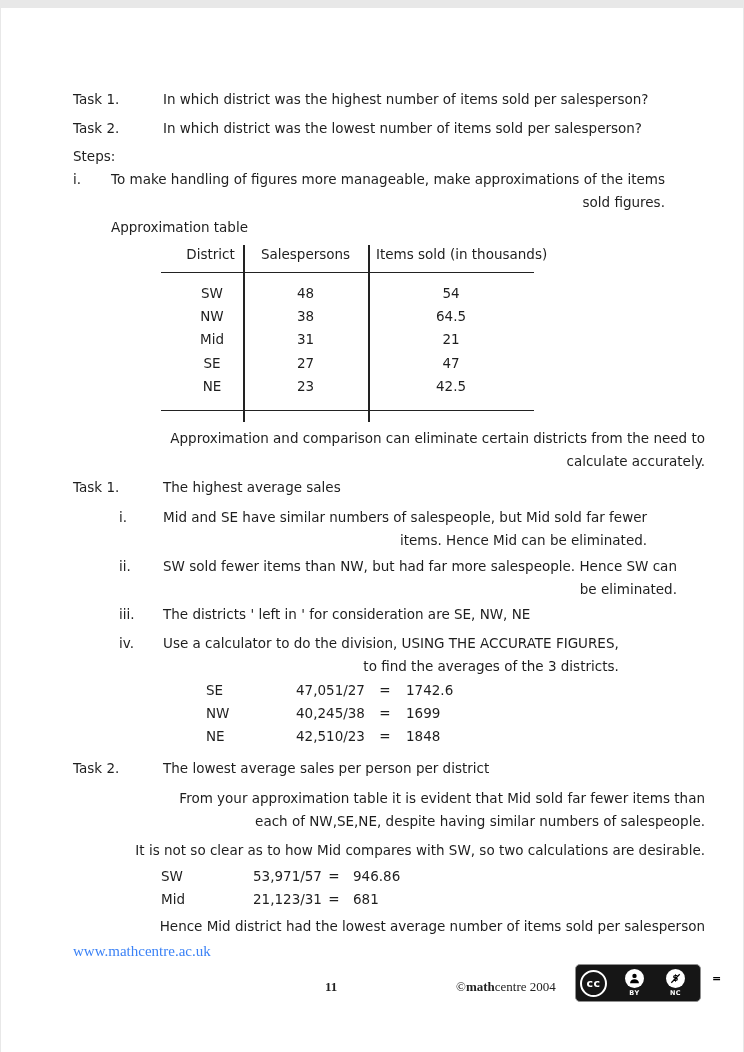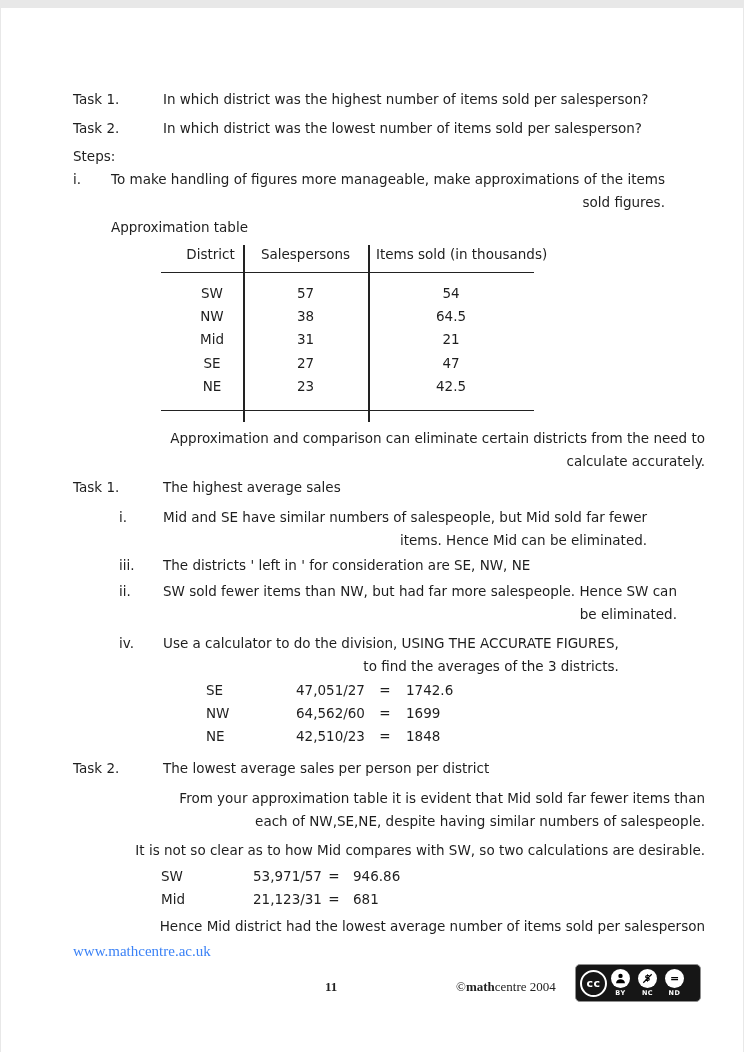--- a/index.html
+++ b/index.html
@@ -69,21 +69,21 @@
   
   .footer-url{position:absolute;left:72px;top:935px;font-family:"Liberation Serif","DejaVu Serif",serif;font-size:15px;color:#3b82f6;}
   .footer-page{position:absolute;left:324px;top:971px;font-family:"Liberation Serif","DejaVu Serif",serif;font-size:13px;color:#222;font-weight:bold;}
   .footer-copy{position:absolute;left:455px;top:971px;font-family:"Liberation Serif","DejaVu Serif",serif;font-size:13px;color:#222;white-space:nowrap;}
   .footer-copy b{font-weight:bold;}
   
   .cc-badge{
     position:absolute;left:574px;top:956px;width:126px;height:38px;
     background:#161616;border:1px solid #909090;border-radius:5px;
     box-sizing:border-box;
-    display:flex;align-items:center;padding:0 5px 0 4px;gap:0;
+    display:flex;align-items:center;padding:0 5px 0 4px;gap:14px;
   }
   .cc-circle{
     flex:0 0 27px;height:27px;border:2.5px solid #fff;border-radius:50%;
     box-sizing:border-box;
     display:flex;align-items:center;justify-content:center;
     color:#fff;font-weight:bold;font-size:11px;line-height:1;letter-spacing:0.5px;
   }
   .cc-col{display:flex;flex-direction:column;align-items:center;width:27px;flex:0 0 27px;}
   .cc-ic{
     width:19px;height:19px;background:#fff;border-radius:50%;
@@ -122,21 +122,21 @@
       <div class="vline v1"></div>
       <div class="vline v2"></div>
       <div class="at-header">
         <div class="at-c1">District</div>
         <div class="at-c2">Salespersons</div>
         <div class="at-c3">Items sold (in thousands)</div>
       </div>
       <div class="at-body">
         <div class="at-row">
           <div class="at-c1">SW</div>
-          <div class="at-c2">57</div>
+          <div class="at-c2">48</div>
           <div class="at-c3">54</div>
         </div>
         <div class="at-row">
           <div class="at-c1">NW</div>
           <div class="at-c2">38</div>
           <div class="at-c3">64.5</div>
         </div>
         <div class="at-row">
           <div class="at-c1">Mid</div>
           <div class="at-c2">31</div>
@@ -161,45 +161,45 @@
     <div class="task-heading">
       <span class="t-label">Task 1.</span>
       <span>The highest average sales</span>
     </div>
 
     <div class="list-item li-1">
       <span class="li-num">i.</span>
       <span class="pre">Mid and SE have similar numbers of salespeople, but Mid sold far fewer
 items. Hence Mid can be eliminated.</span>
     </div>
-    <div class="list-item li-3">
-      <span class="li-num">iii.</span>
-      <span class="pre">The districts ' left in ' for consideration are SE, NW, NE</span>
-    </div>
     <div class="list-item li-2">
       <span class="li-num">ii.</span>
       <span class="pre">SW sold fewer items than NW, but had far more salespeople. Hence SW can
 be eliminated.</span>
     </div>
+    <div class="list-item li-3">
+      <span class="li-num">iii.</span>
+      <span class="pre">The districts ' left in ' for consideration are SE, NW, NE</span>
+    </div>
     <div class="list-item li-4">
       <span class="li-num">iv.</span>
       <span class="pre">Use a calculator to do the division, USING THE ACCURATE FIGURES,
 to find the averages of the 3 districts.</span>
     </div>
 
     <div class="calc-group-1">
       <div class="calc-row">
         <span class="c-label">SE</span>
         <span class="c-expr">47,051/27</span>
         <span class="c-eq">=</span>
         <span class="c-res">1742.6</span>
       </div>
       <div class="calc-row">
         <span class="c-label">NW</span>
-        <span class="c-expr">64,562/60</span>
+        <span class="c-expr">40,245/38</span>
         <span class="c-eq">=</span>
         <span class="c-res">1699</span>
       </div>
       <div class="calc-row">
         <span class="c-label">NE</span>
         <span class="c-expr">42,510/23</span>
         <span class="c-eq">=</span>
         <span class="c-res">1848</span>
       </div>
     </div>

